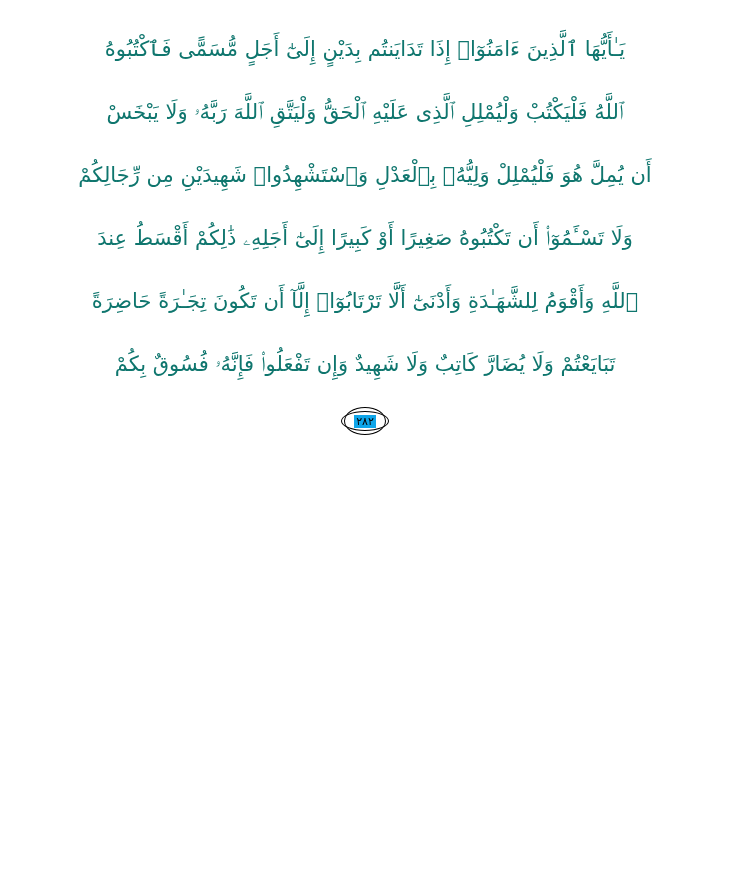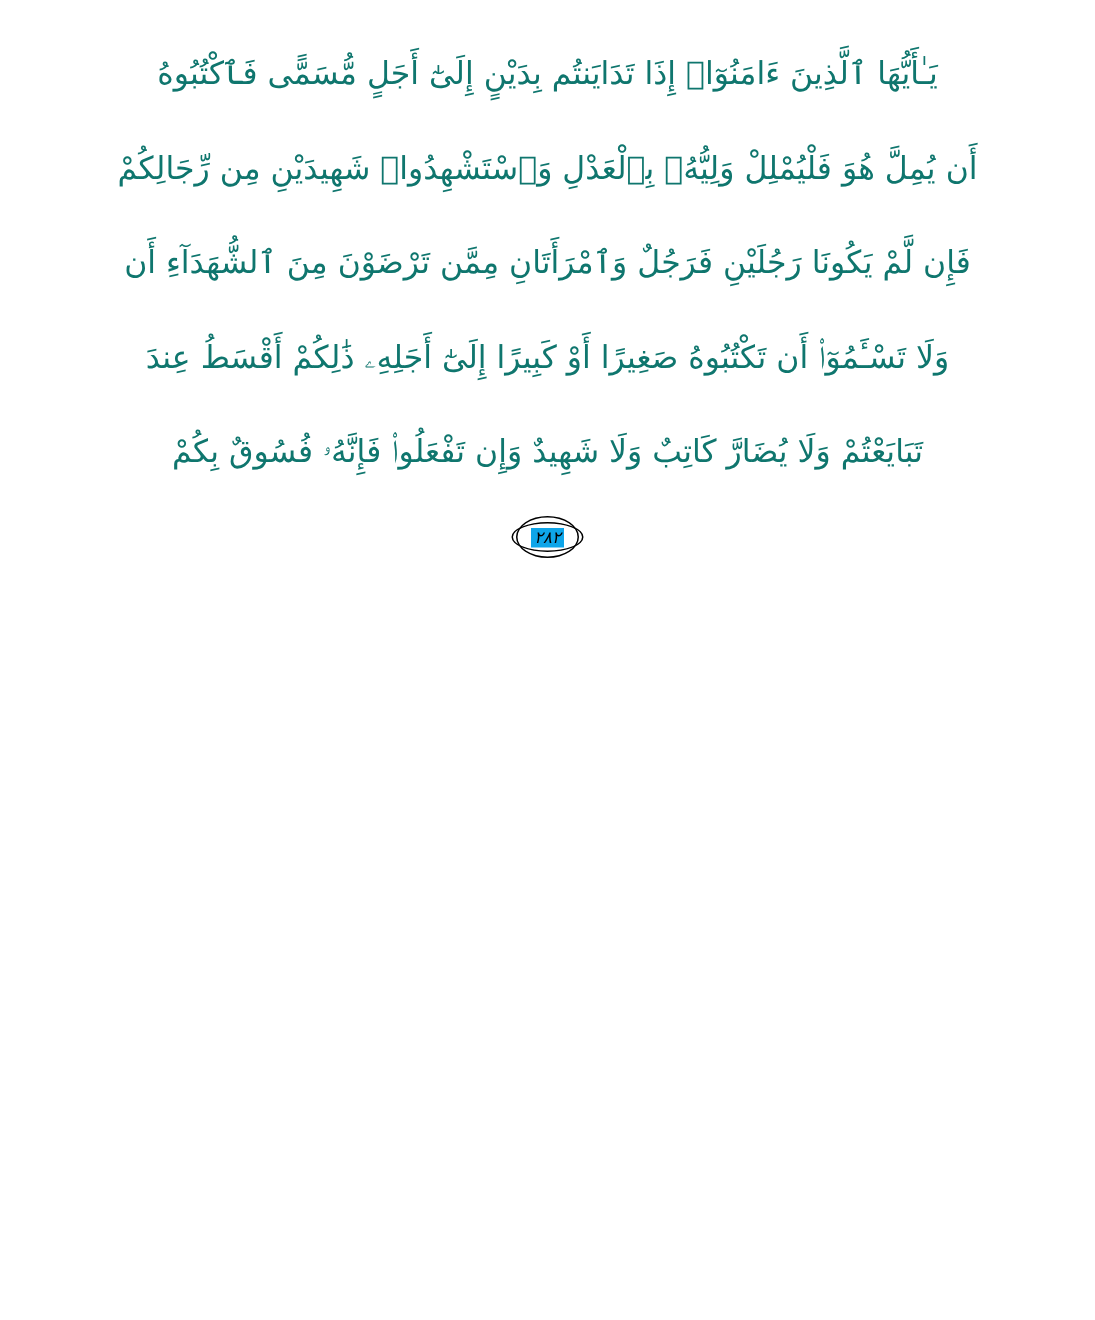--- a/index.html
+++ b/index.html
@@ -71,32 +71,32 @@
     top: 3px;
     bottom: 3px;
     border: 1.2px solid #000;
     border-radius: 50% / 50%;
   }
   .marker-num {
     position: relative;
     z-index: 2;
     background: #0ea5e9;
     padding: 0 2px;
-    font-style: italic;
   }
 </style>
 </head>
 <body>
 
 <div class="page">
   <div class="verse-block">
     <div class="line">يَـٰأَيُّهَا ٱلَّذِينَ ءَامَنُوٓا۟ إِذَا تَدَايَنتُم بِدَيْنٍ إِلَىٰٓ أَجَلٍ مُّسَمًّى فَٱكْتُبُوهُ</div>
+    <div class="line">ٱللَّهُ فَلْيَكْتُبْ وَلْيُمْلِلِ ٱلَّذِى عَلَيْهِ ٱلْحَقُّ وَلْيَتَّقِ ٱللَّهَ رَبَّهُۥ وَلَا يَبْخَسْ</div>
     <div class="line">أَن يُمِلَّ هُوَ فَلْيُمْلِلْ وَلِيُّهُۥ بِٱلْعَدْلِ وَٱسْتَشْهِدُوا۟ شَهِيدَيْنِ مِن رِّجَالِكُمْ</div>
-    <div class="line">فَإِن لَّمْ يَكُونَا رَجُلَيْنِ فَرَجُلٌ وَٱمْرَأَتَانِ مِمَّن تَرْضَوْنَ مِنَ ٱلشُّهَدَآءِ أَن</div>
     <div class="line">وَلَا تَسْـَٔمُوٓا۟ أَن تَكْتُبُوهُ صَغِيرًا أَوْ كَبِيرًا إِلَىٰٓ أَجَلِهِۦ ذَٰلِكُمْ أَقْسَطُ عِندَ</div>
+    <div class="line">ٱللَّهِ وَأَقْوَمُ لِلشَّهَـٰدَةِ وَأَدْنَىٰٓ أَلَّا تَرْتَابُوٓا۟ إِلَّآ أَن تَكُونَ تِجَـٰرَةً حَاضِرَةً</div>
     <div class="line">تَبَايَعْتُمْ وَلَا يُضَارَّ كَاتِبٌ وَلَا شَهِيدٌ وَإِن تَفْعَلُوا۟ فَإِنَّهُۥ فُسُوقٌ بِكُمْ</div>
   </div>
   <div class="ayah-footer">
     <span class="ayah-marker">
       <span class="marker-num">٢٨٢</span>
     </span>
   </div>
 </div>
 
 </body></html>

